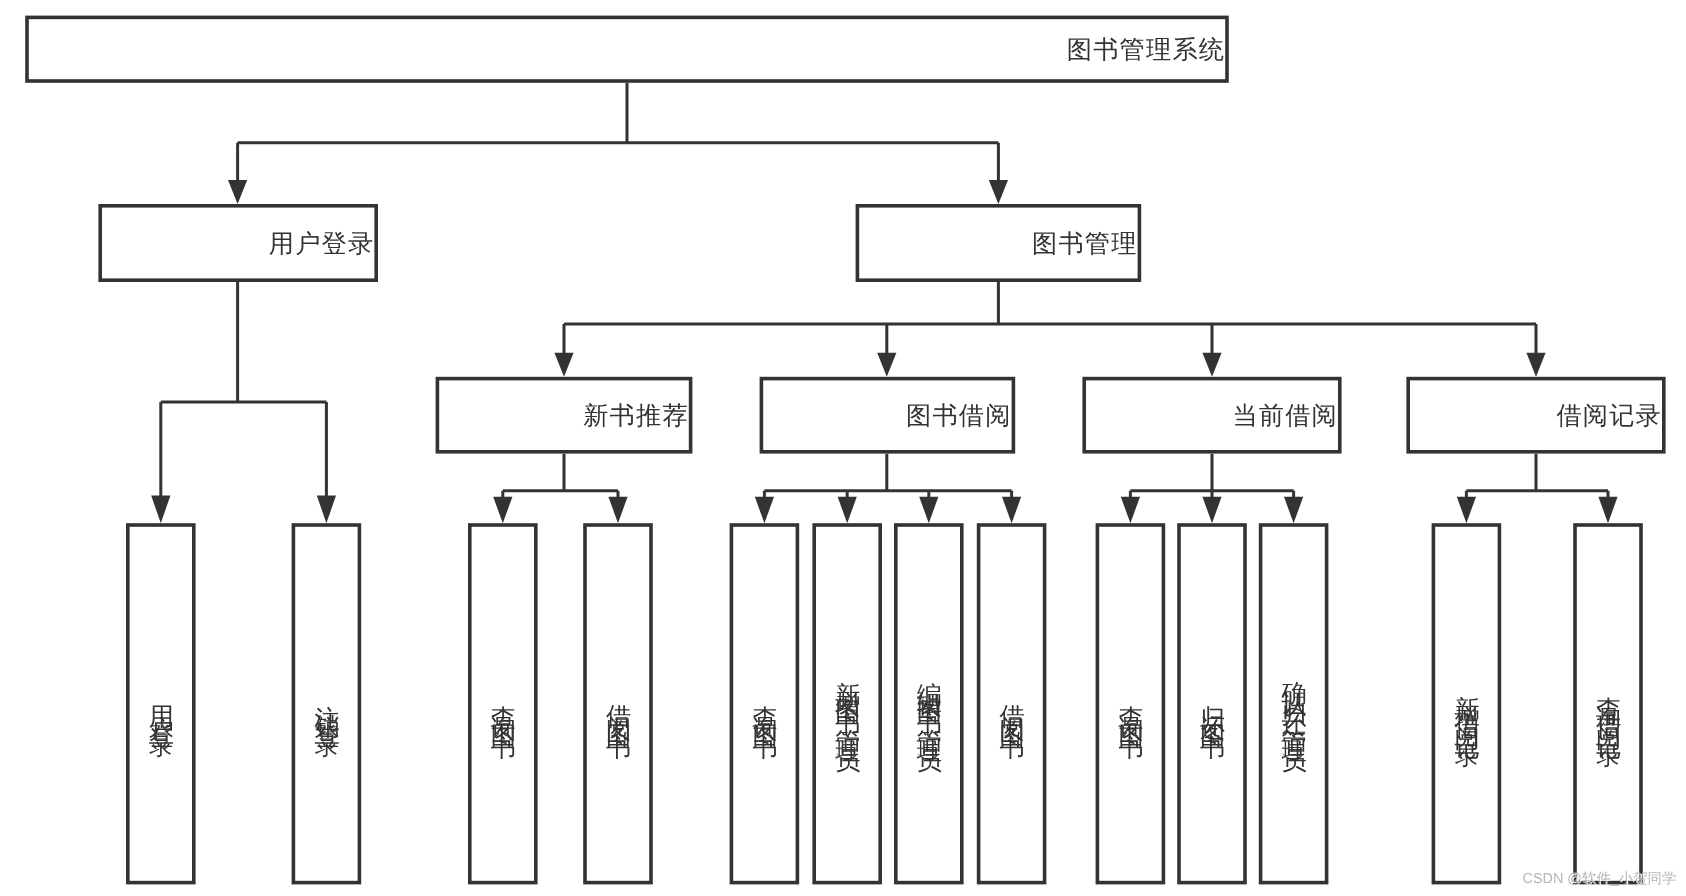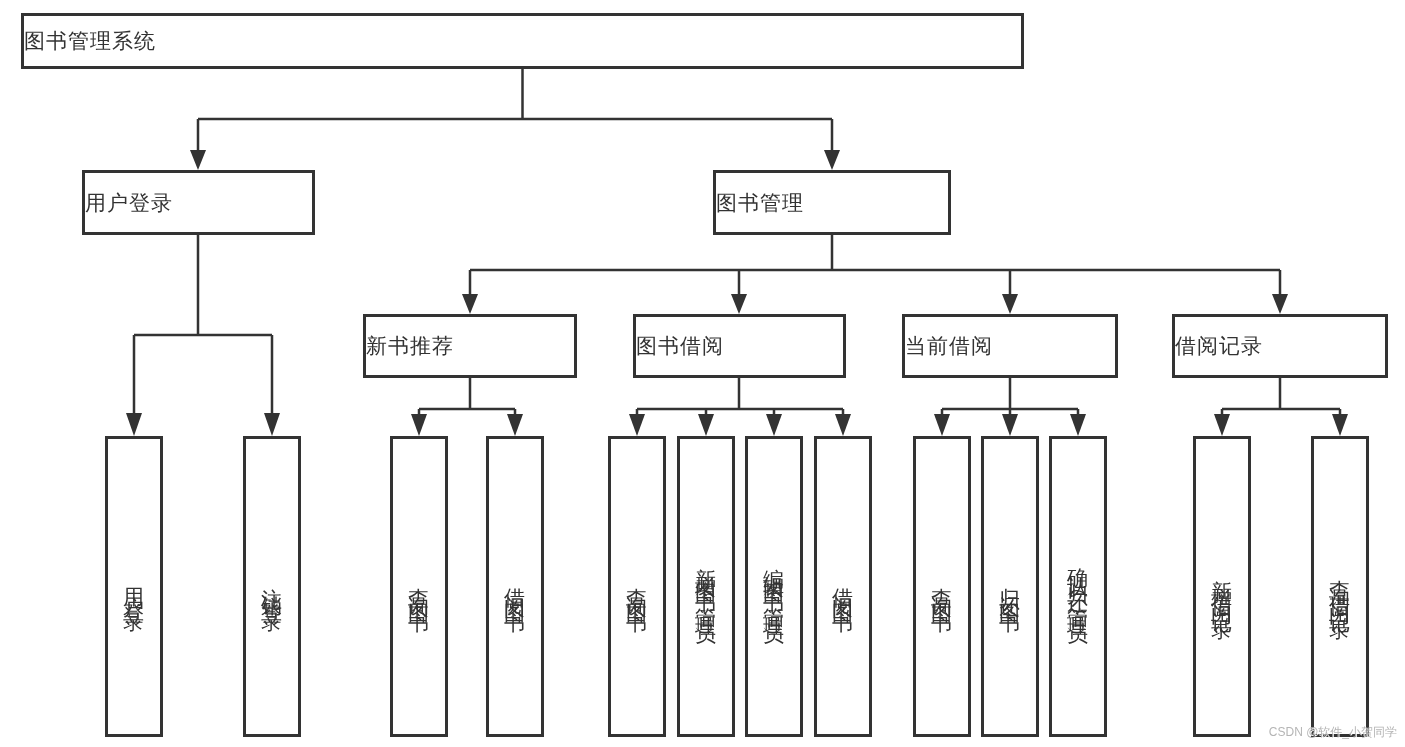--- a/index.html
+++ b/index.html
@@ -9,21 +9,21 @@
     background:#ffffff;
     font-family:"Liberation Sans","DejaVu Sans",sans-serif;
     overflow:hidden;
   }
   .wires{position:absolute;left:0;top:0;}
   .hbox{
     position:absolute;
     box-sizing:border-box;
     border:3px solid #333333;
     background:#ffffff;
-    display:flex;align-items:center;justify-content:flex-start;
+    display:flex;align-items:center;justify-content:flex-end;
     font-size:21px;color:#333333;
     letter-spacing:1px;
     white-space:nowrap;
   }
   .vbox{
     position:absolute;
     box-sizing:border-box;
     border:3px solid #333333;
     background:#ffffff;
     width:58px;height:301px;top:436px;

